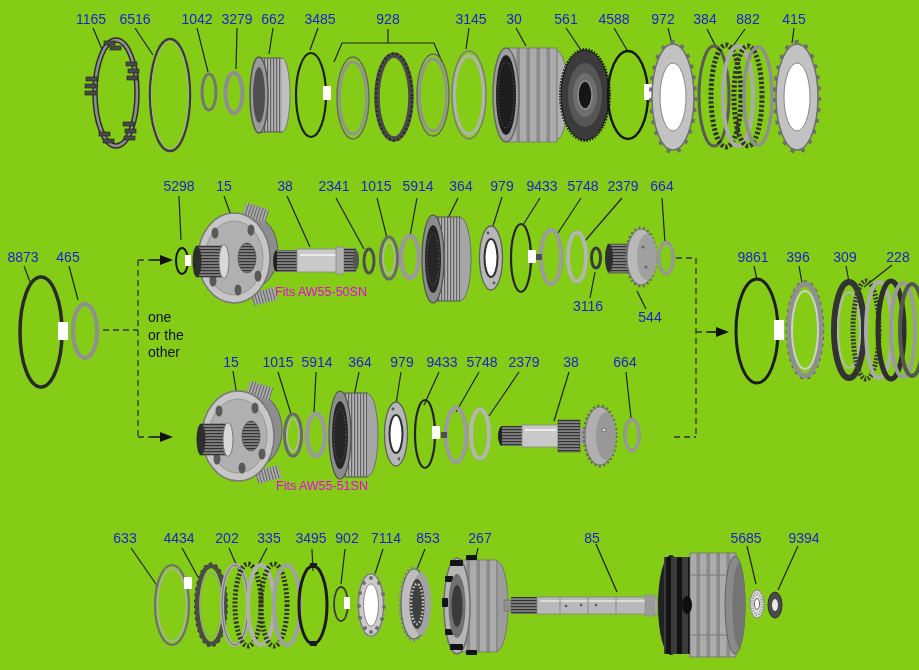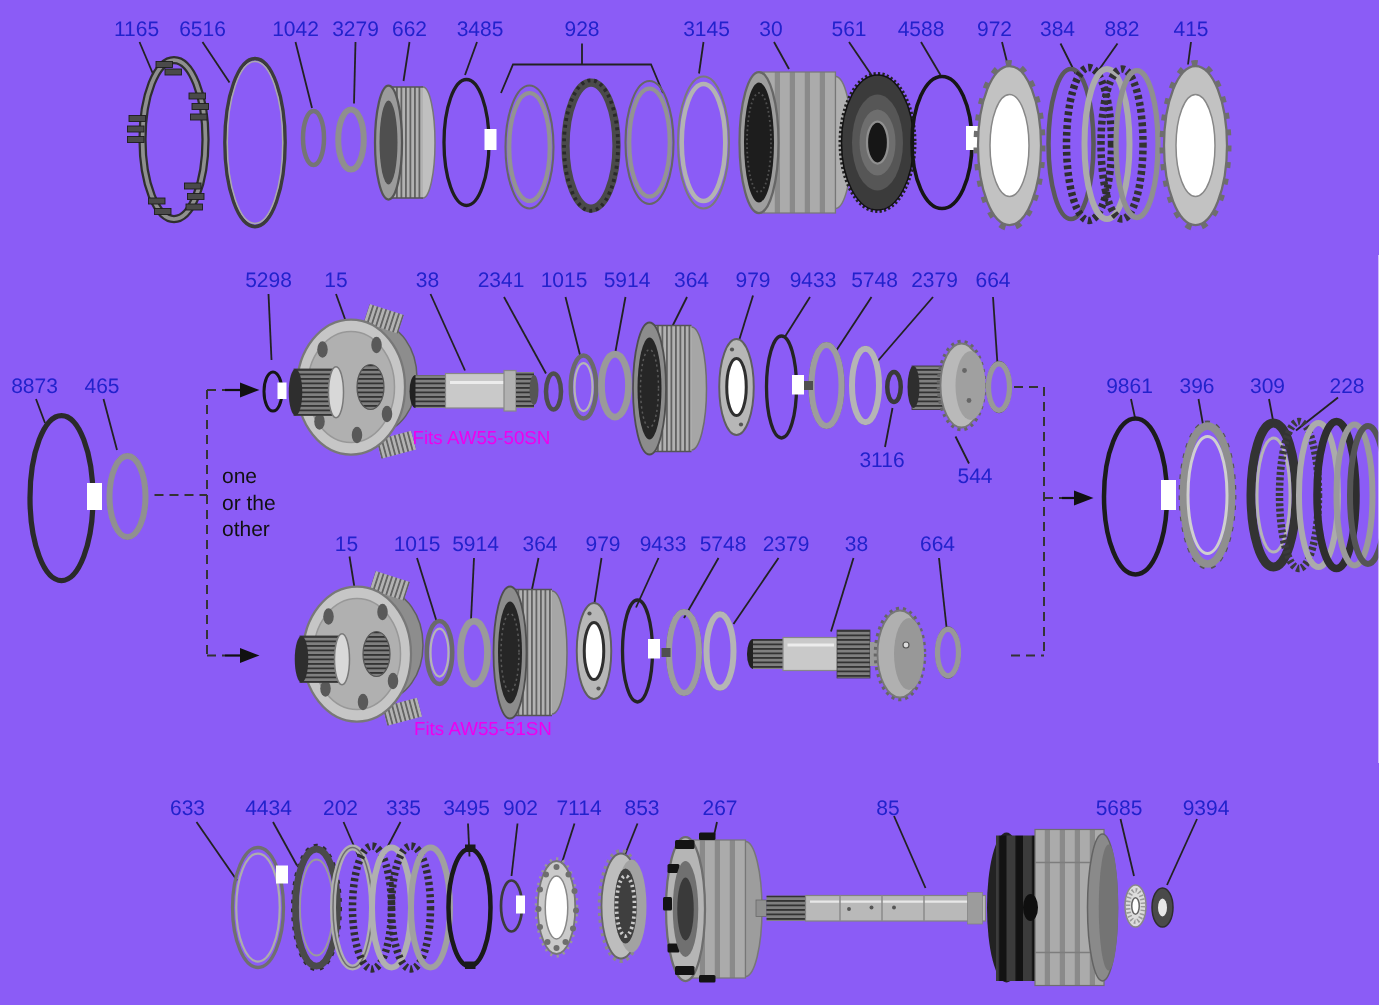--- a/index.html
+++ b/index.html
@@ -1,17 +1,17 @@
 <!DOCTYPE html>
 <html><head>
 <meta charset="utf-8">
 <title>Diagram</title>
 <style>
   html,body{margin:0;padding:0;background:#fff;}
-  .stage{position:relative;width:919px;height:670px;background:#8b5cf6;overflow:hidden;
+  .stage{position:relative;width:919px;height:670px;background:#84cc16;overflow:hidden;
          font-family:"Liberation Sans",sans-serif;}
   svg{display:block;}
   text.lbl{fill:#2222cc;font-size:14px;text-anchor:middle;font-family:"Liberation Sans",sans-serif;}
   text.note{fill:#111111;font-size:14px;text-anchor:start;font-family:"Liberation Sans",sans-serif;}
   text.fits{fill:#ee00ee;font-size:12.5px;text-anchor:start;font-family:"Liberation Sans",sans-serif;}
   .ld{stroke:#222222;stroke-width:1.2;fill:none;}
   .dash{stroke:#333333;stroke-width:1.3;fill:none;stroke-dasharray:6 4;}
   .arr{stroke:#111111;stroke-width:1.5;fill:none;}
   .head{fill:#111111;stroke:none;}
 </style>

